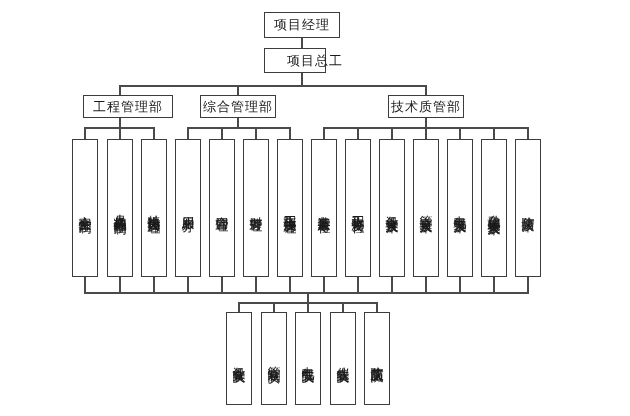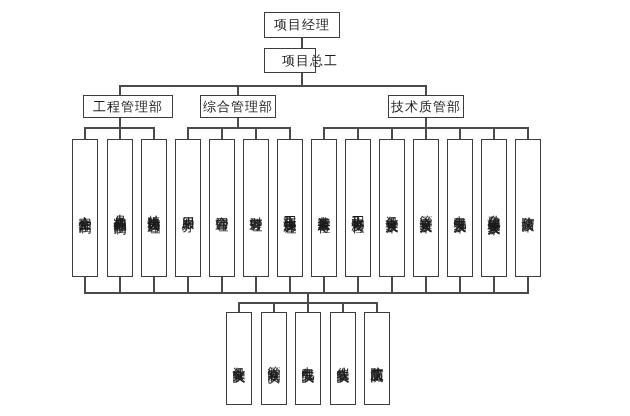--- a/index.html
+++ b/index.html
@@ -44,21 +44,21 @@
   }
   .vl { width: 1.5px; }
   .hl { height: 1.5px; }
 </style>
 </head>
 <body>
 
 <div class="stage">
 
   <div class="box hbox" style="left:264px; top:12px; width:76px; height:26px;">项目经理</div>
-  <div class="box hbox" style="left:264px; top:48px; width:52px; height:25px;padding-left:40px;">项目总工</div>
+  <div class="box hbox" style="left:264px; top:48px; width:62px; height:25px;padding-left:40px;">项目总工</div>
 
   <div class="line vl" style="left:301px; top:38px; height:10px;"></div>
 
   <div class="line vl" style="left:301px; top:73px; height:12px;"></div>
   <div class="line hl" style="left:119px; top:85px; width:307px;"></div>
   <div class="line vl" style="left:119px; top:85px; height:10px;"></div>
   <div class="line vl" style="left:237px; top:85px; height:10px;"></div>
   <div class="line vl" style="left:425px; top:85px; height:10px;"></div>
 
   <div class="box hbox" style="left:83px; top:95px; width:90px; height:23px;">工程管理部</div>

